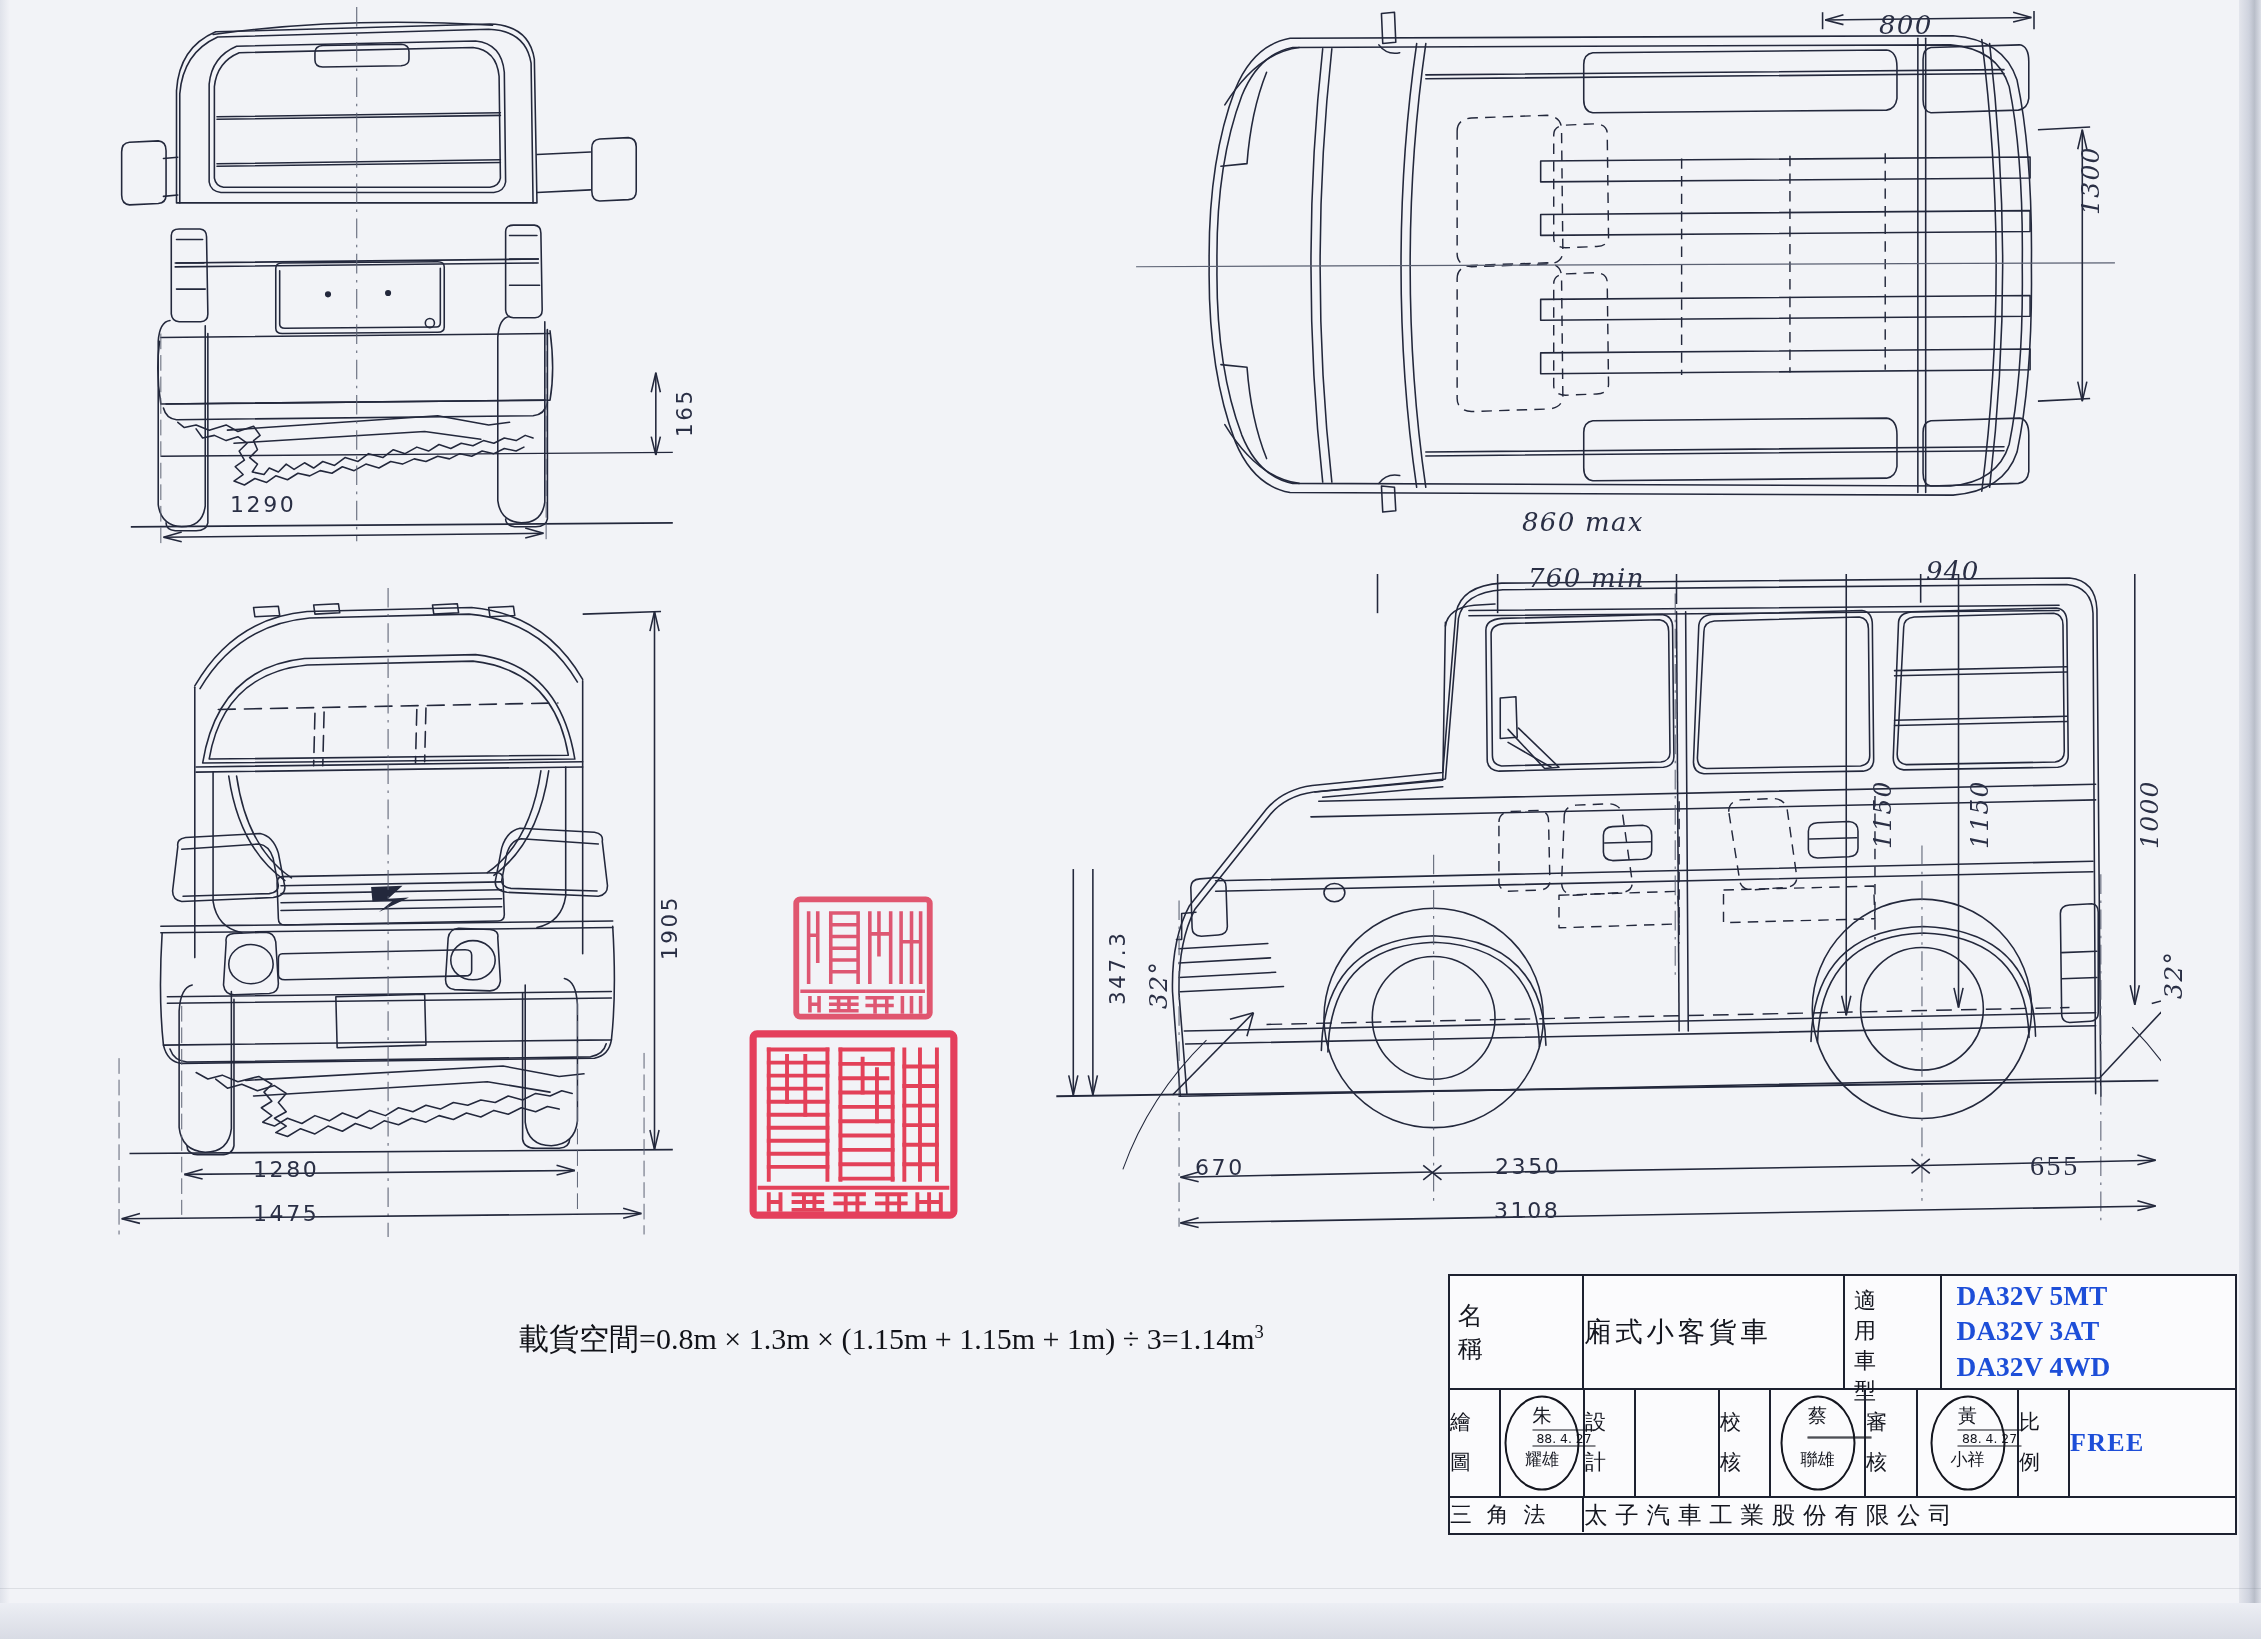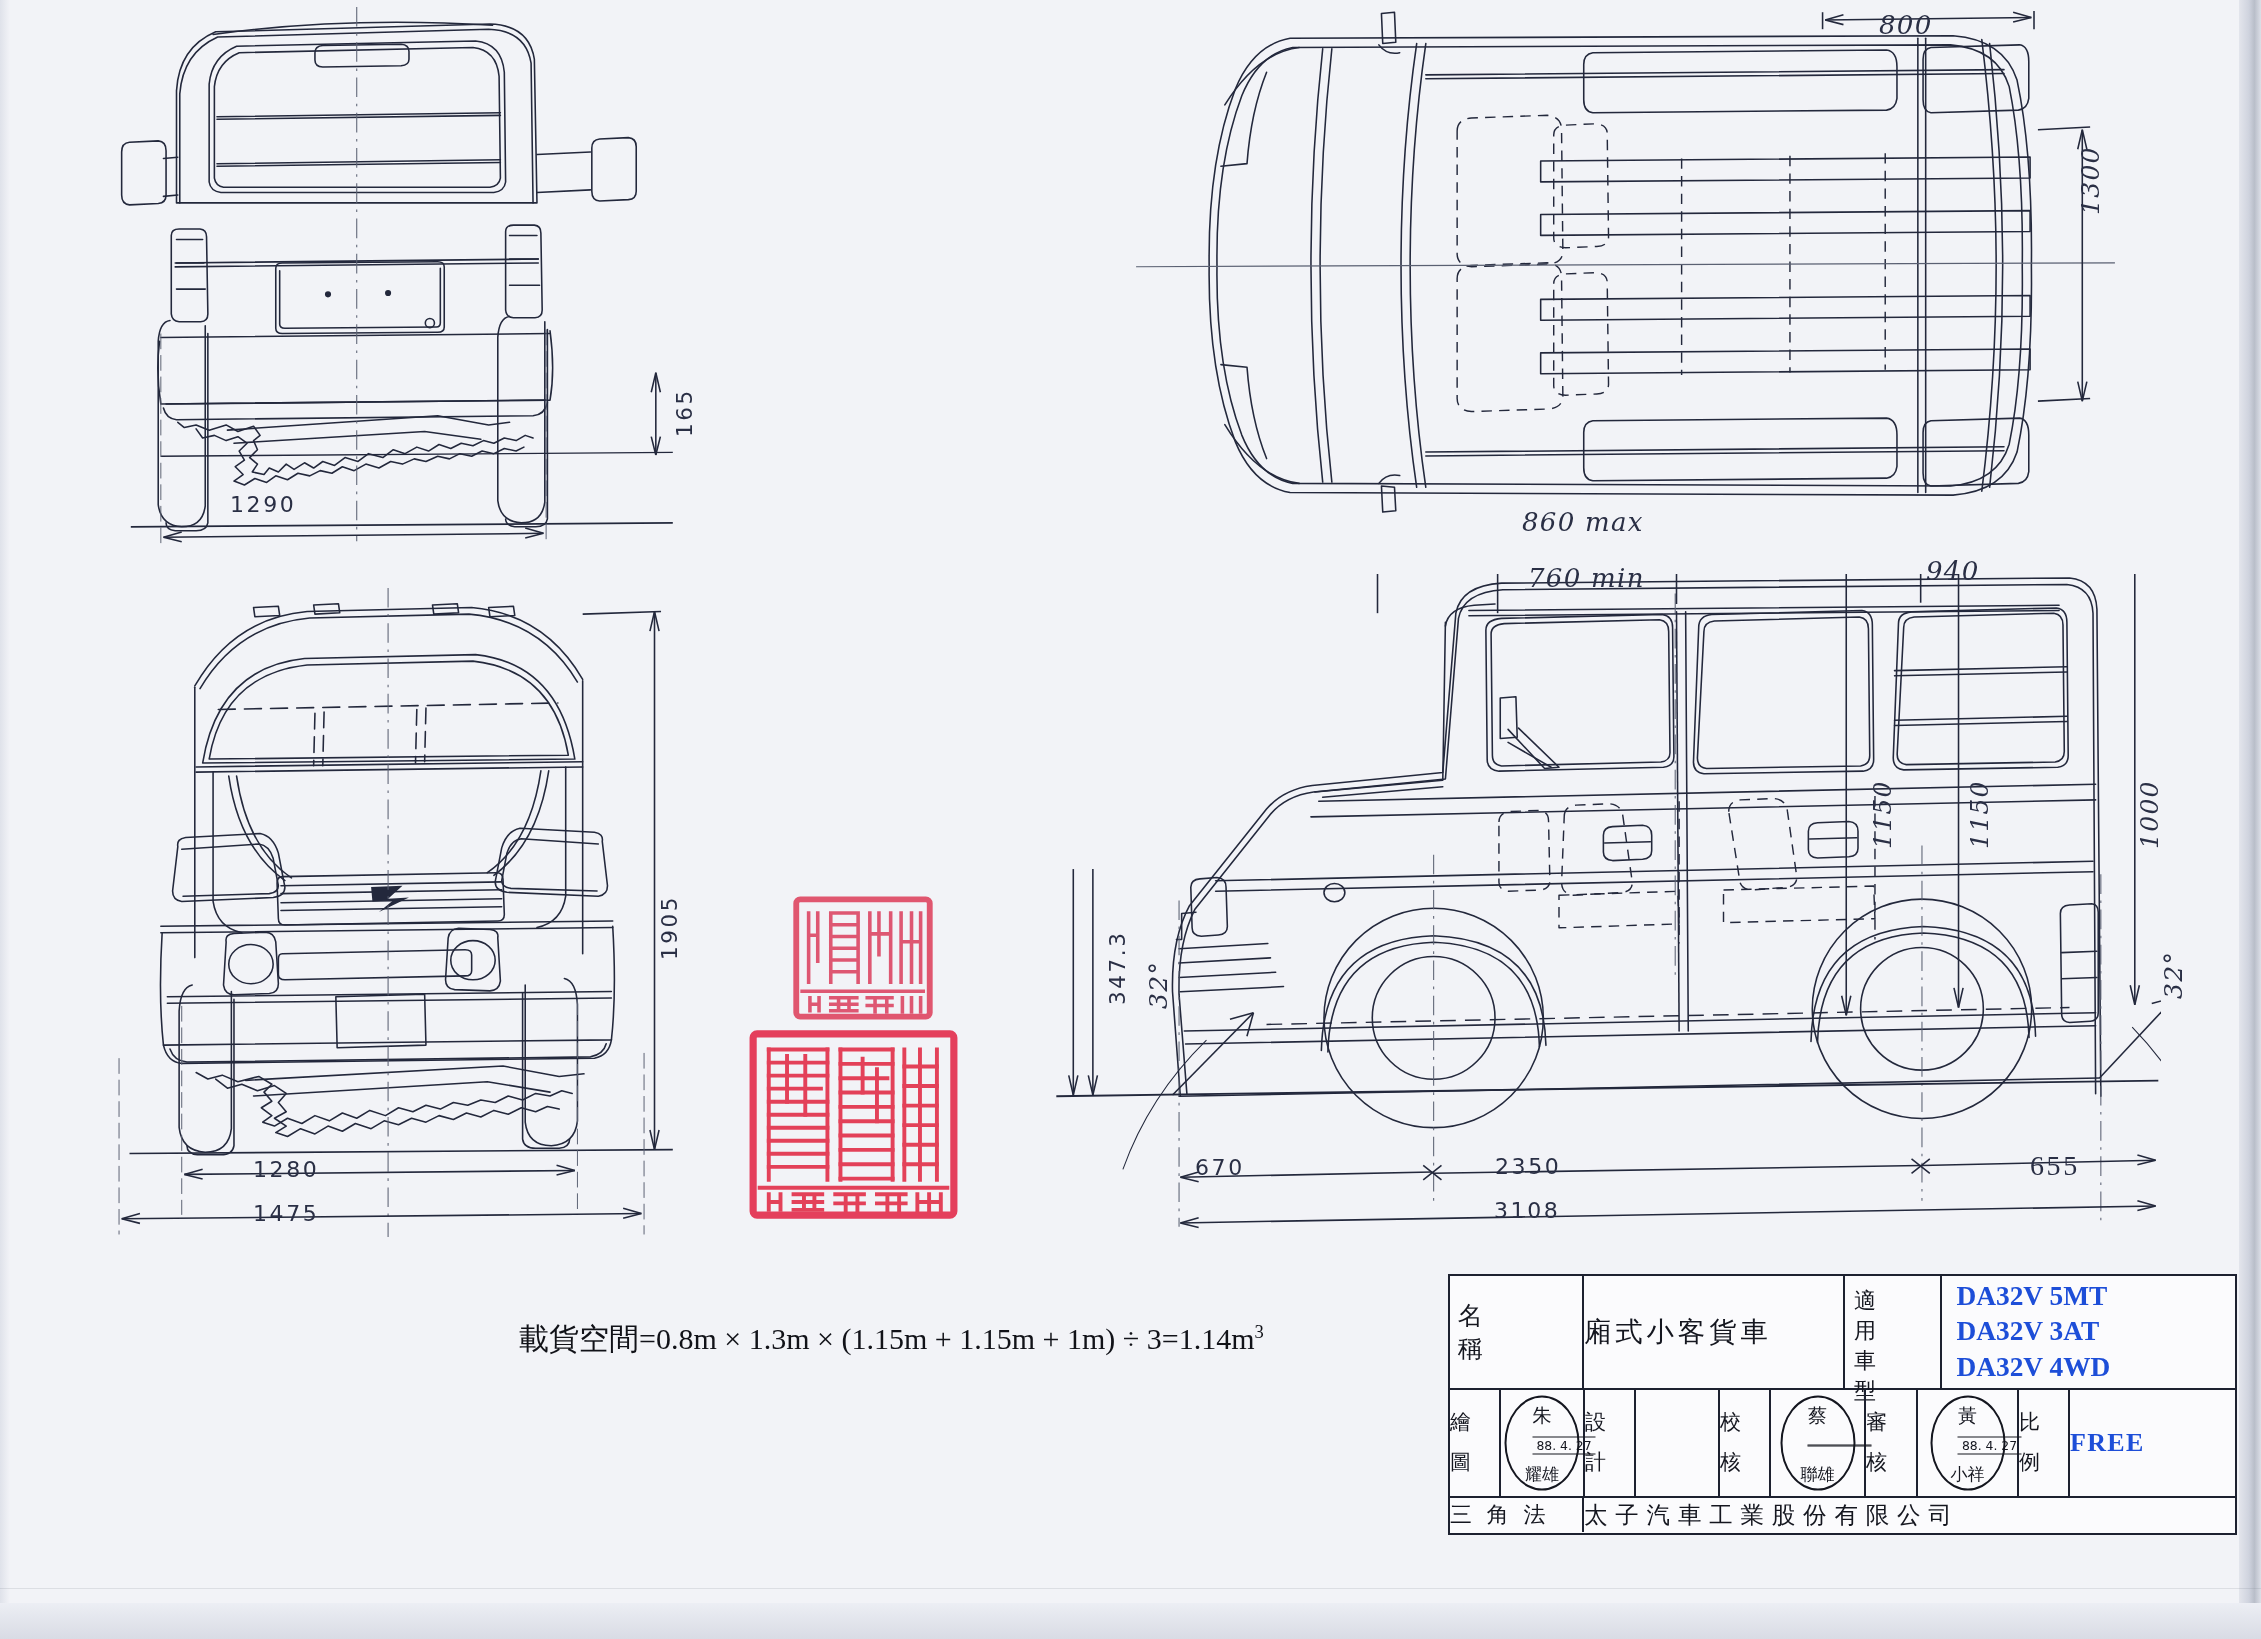--- a/index.html
+++ b/index.html
@@ -51,21 +51,21 @@
   .stack2{display:flex;flex-direction:column;justify-content:space-around;height:100%;align-items:center;}
   .lat{font-family:"Liberation Serif",serif;font-weight:bold;color:#1d4ed8;}
 
   .oval-stamp{
     position:absolute;width:71px;height:91px;border:2px solid #14161f;border-radius:50%;
     display:flex;flex-direction:column;align-items:center;justify-content:space-between;
     background:transparent;left:50%;top:50%;transform:translate(-50%,-50%);
   }
   .oval-stamp .l1{font-family:"DejaVu Serif",serif;font-size:19px;color:#14161f;margin-top:4.6px;}
   .oval-stamp .l2{font-family:"DejaVu Sans",sans-serif;font-size:12.4px;color:#14161f;border-top:1.3px solid #14161f;border-bottom:1.3px solid #14161f;width:90%;text-align:center;line-height:1.25;margin-left:44px;}
-  .oval-stamp .l3{font-family:"DejaVu Serif",serif;font-size:17px;color:#14161f;margin-bottom:3px;}
+  .oval-stamp .l3{font-family:"DejaVu Serif",serif;font-size:17px;color:#14161f;margin-bottom:18px;}
   .oval-stamp.blurred .l2{color:#9aa0ae;}
 </style>
 </head>
 <body>
 
 <div id="sheet">
 
   <div class="paper-edge-left"></div>
   <div class="paper-edge-right"></div>
   <div class="paper-edge-bottom"></div>

